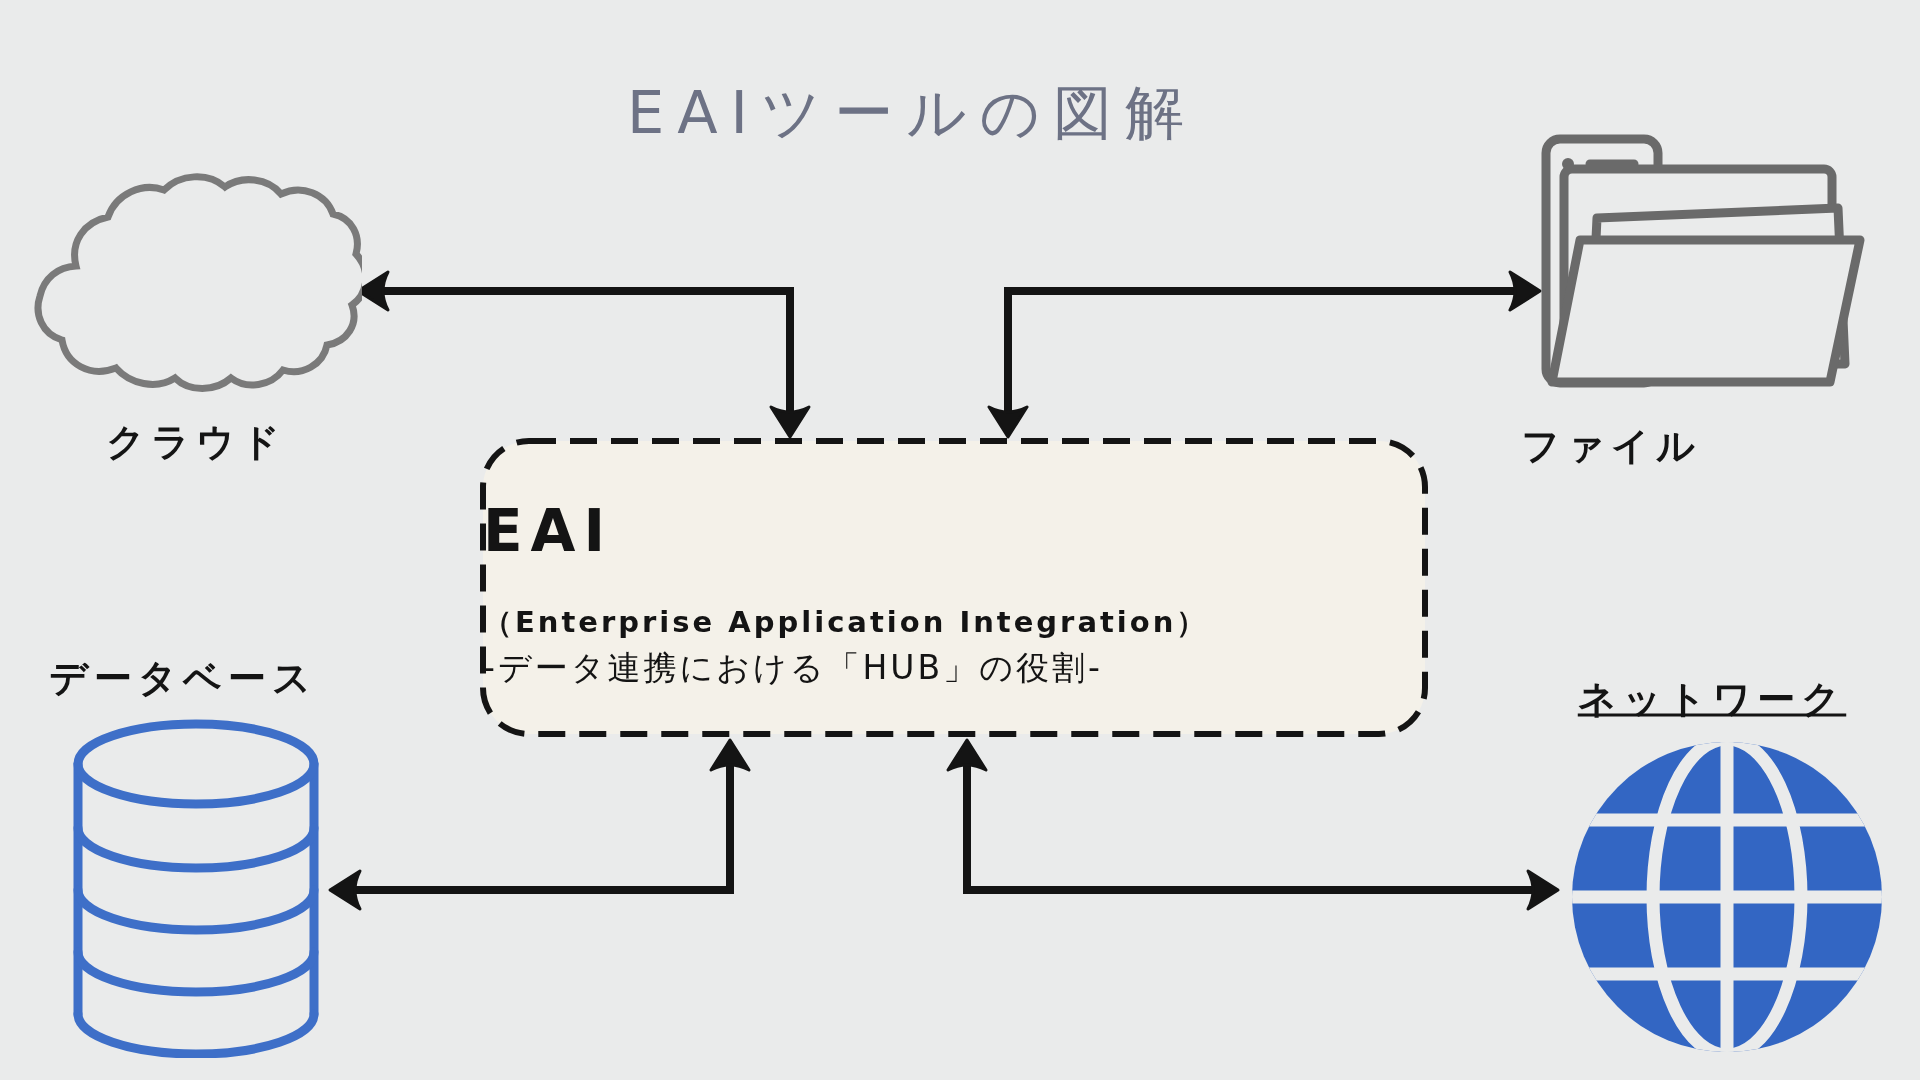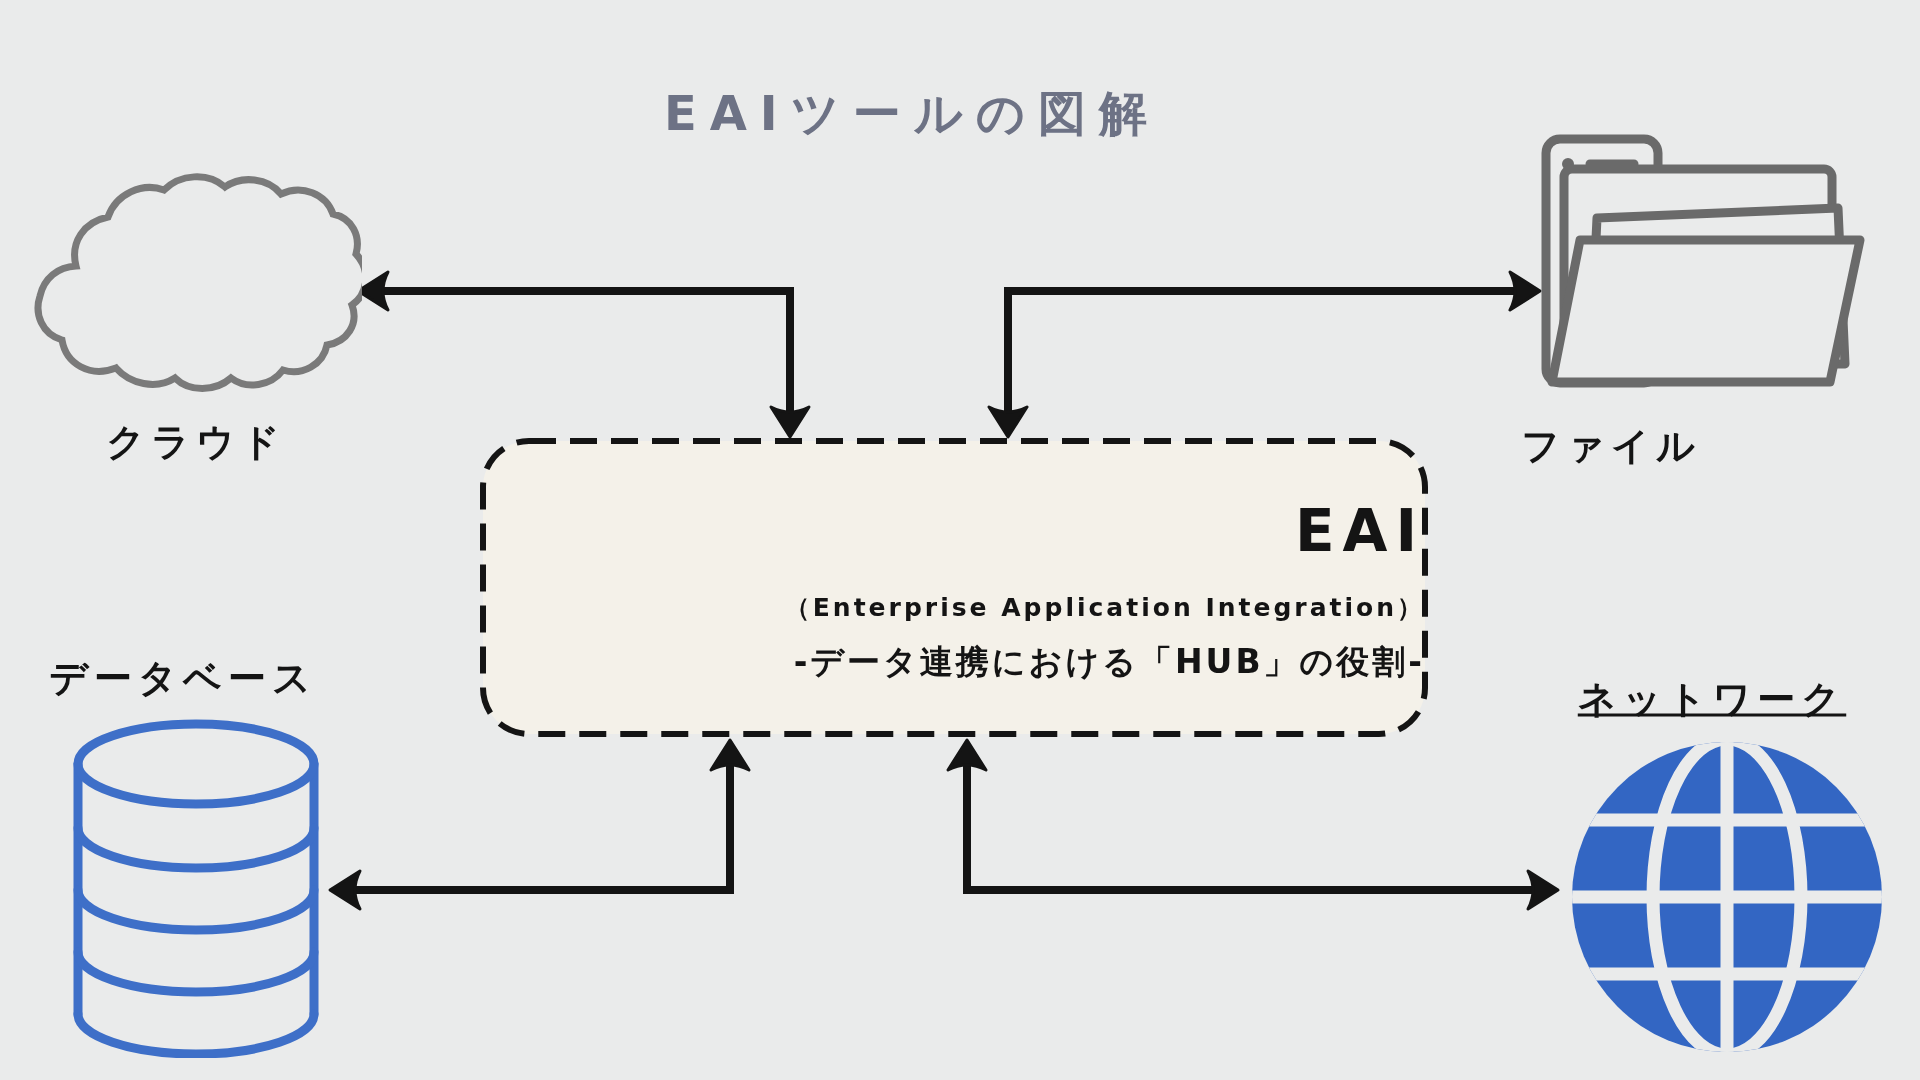--- a/index.html
+++ b/index.html
@@ -6,35 +6,35 @@
     --bg:#eaebeb; --box-fill:#f4f1e9; --ink:#141414; --title-color:#6d7285;
     --cloud-gray:#7a7a7a; --folder-gray:#6a6a6a; --db-blue:#3e6fc8; --globe-blue:#3366c3;
   }
   html,body{margin:0;padding:0;}
   body{width:1920px;height:1080px;overflow:hidden;background:var(--bg);
        font-family:"DejaVu Sans","Liberation Sans",sans-serif;}
   .stage{position:relative;width:1920px;height:1080px;background:var(--bg);}
   .layer{position:absolute;left:0;top:0;}
   
   .title{position:absolute;left:912px;top:114px;transform:translate(-50%,-50%);
-         white-space:nowrap;font-size:48px;font-weight:700;letter-spacing:13px;
+         white-space:nowrap;font-size:59px;font-weight:400;letter-spacing:13px;
          color:var(--title-color);}
   
   .nlabel{position:absolute;transform:translate(-50%,-50%);white-space:nowrap;
           font-size:38px;font-weight:800;letter-spacing:6px;color:var(--ink);}
   .lbl-cloud{left:196px;top:442px;}
   .lbl-file{left:1611px;top:446px;}
   .lbl-db{left:183px;top:678px;}
   .lbl-net{left:1712px;top:699px;text-decoration:underline;}
   
   .eai-box{position:absolute;left:483px;top:441px;width:942px;height:293px;
-           box-sizing:border-box;padding-top:52px;text-align:right;color:var(--ink);}
+           box-sizing:border-box;padding-top:52px;text-align:left;color:var(--ink);}
   .eai-h{font-size:58px;font-weight:800;letter-spacing:8px;line-height:76px;}
-  .eai-s{font-size:25px;font-weight:600;letter-spacing:3px;line-height:46px;margin-top:16px;}
-  .eai-d{font-size:33px;font-weight:700;letter-spacing:3px;line-height:46px;margin-top:8px;}
+  .eai-s{font-size:29px;font-weight:600;letter-spacing:3px;line-height:46px;margin-top:30px;}
+  .eai-d{font-size:33px;font-weight:400;letter-spacing:3px;line-height:46px;}
   
   .icon-cloud{position:absolute;left:30px;top:172px;}
   .icon-folder{position:absolute;left:1540px;top:134px;}
   .icon-db{position:absolute;left:68px;top:716px;}
   .icon-globe{position:absolute;left:1568px;top:738px;}
   .cloud-stroke{stroke:var(--cloud-gray);stroke-width:7;fill:var(--bg);}
   .folder-stroke{stroke:var(--folder-gray);stroke-width:9;fill:var(--bg);
                  stroke-linejoin:round;stroke-linecap:round;}
   .folder-fill{fill:var(--folder-gray);}
   .db-stroke{stroke:var(--db-blue);stroke-width:9;fill:none;stroke-linecap:round;}

